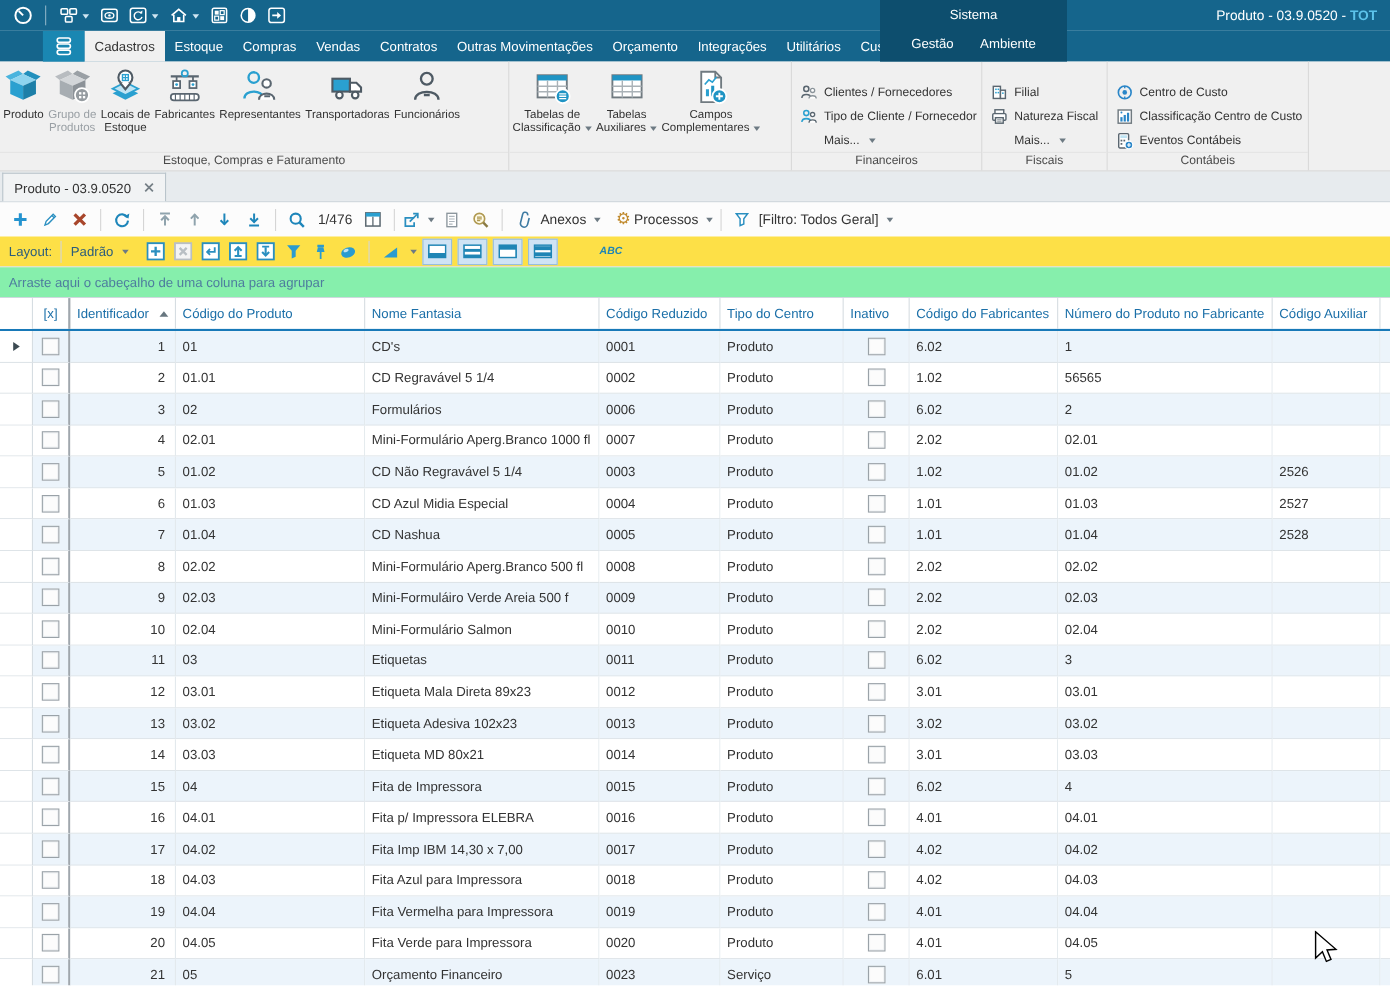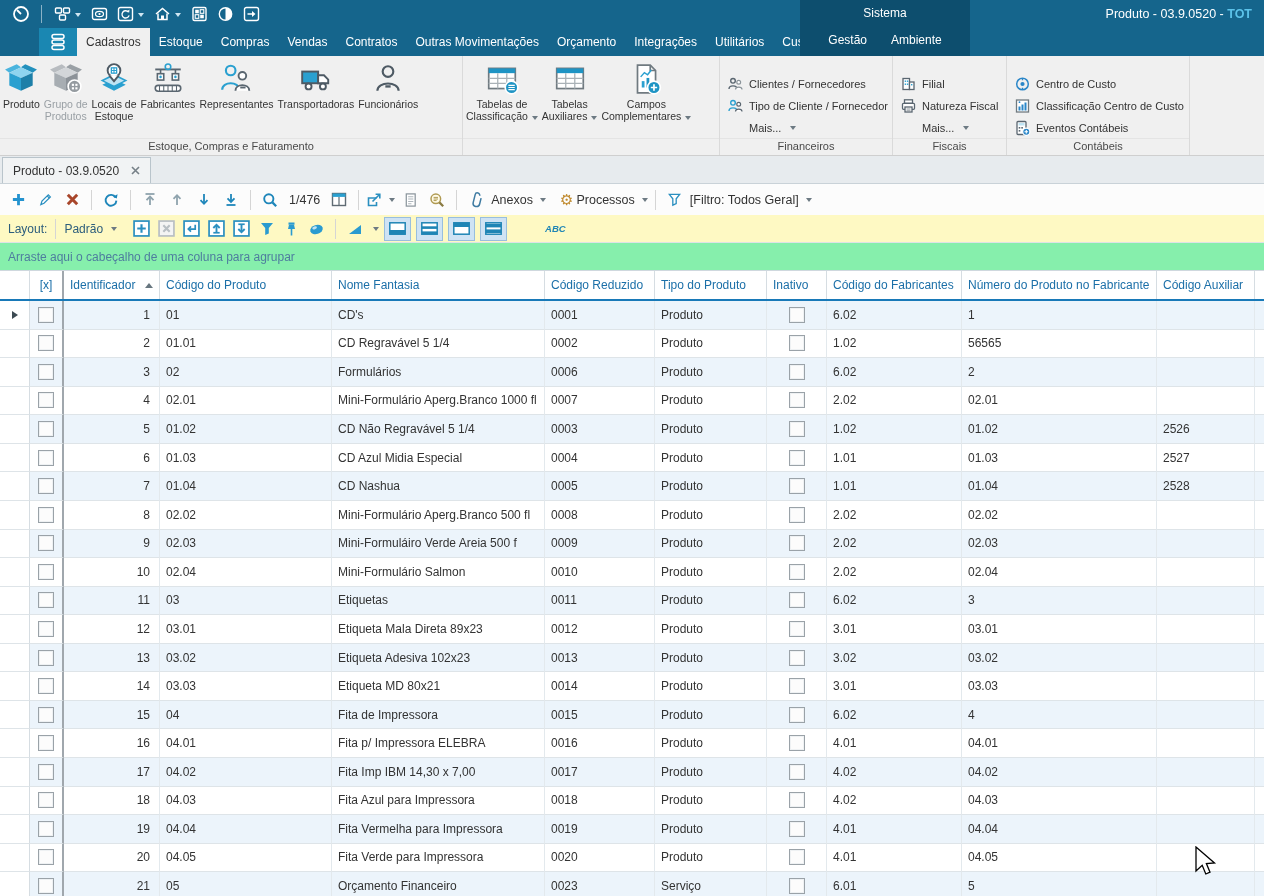--- a/index.html
+++ b/index.html
@@ -39,21 +39,21 @@
   .smallitem{display:flex;align-items:center;gap:5px;height:21px;font-size:11px;color:#333;white-space:nowrap;}
   .smallitem .si{width:18px;height:16px;display:flex;align-items:center;justify-content:center;flex:none;}
   .dcaret{width:0;height:0;border-left:3.5px solid transparent;border-right:3.5px solid transparent;border-top:4px solid #6d7a83;margin-left:4px;display:inline-block;}
 
   
   .docstrip{height:27px;background:#e7ebee;display:flex;align-items:flex-end;border-bottom:1px solid #c9d2d8;padding-left:2px;}
   .doctab{height:25px;background:#f1f3f4;border:1px solid #b9c4cb;border-bottom:none;display:flex;align-items:center;gap:12px;padding:0 10px;font-size:12px;color:#333;}
 
   
   .toolbar1{height:31px;display:flex;align-items:center;background:#fcfcfc;padding-left:6px;gap:3px;}
-  .toolbar2{height:27px;display:flex;align-items:center;background:#fef9c3;border-bottom:1px solid #dfe3e6;padding-left:8px;gap:4px;}
+  .toolbar2{height:27px;display:flex;align-items:center;background:#fde047;border-bottom:1px solid #dfe3e6;padding-left:8px;gap:4px;}
   .tbtn{min-width:24px;height:24px;display:flex;align-items:center;justify-content:center;gap:3px;}
   .tsep2{width:1px;height:20px;background:#d5d5d5;margin:0 4px;flex:none;}
   .tlabel{font-size:12.5px;color:#333;white-space:nowrap;}
   .counter{font-size:12.5px;color:#333;margin:0 4px;}
   .laylabel{color:#2c5d7c;font-size:12px;white-space:nowrap;}
   .sqbtn{width:21px;height:21px;display:flex;align-items:center;justify-content:center;}
   .laybtn{width:25px;height:22px;background:#cfe3f4;border:1px solid #98bede;display:flex;align-items:center;justify-content:center;margin-left:1px;}
   .abc{font-size:9.5px;font-weight:bold;font-style:italic;color:#1f85b5;letter-spacing:0;margin-left:24px;}
   .gearglyph{font-size:15px;color:#c08a2e;line-height:15px;}
 
@@ -666,21 +666,21 @@
       <div class="hcell">
         <span>Código do Produto</span>
       </div>
       <div class="hcell">
         <span>Nome Fantasia</span>
       </div>
       <div class="hcell">
         <span>Código Reduzido</span>
       </div>
       <div class="hcell">
-        <span>Tipo do Produto</span>
+        <span>Tipo do Centro</span>
       </div>
       <div class="hcell">
         <span>Inativo</span>
       </div>
       <div class="hcell">
         <span>Código do Fabricantes</span>
       </div>
       <div class="hcell">
         <span>Número do Produto no Fabricante</span>
       </div>

